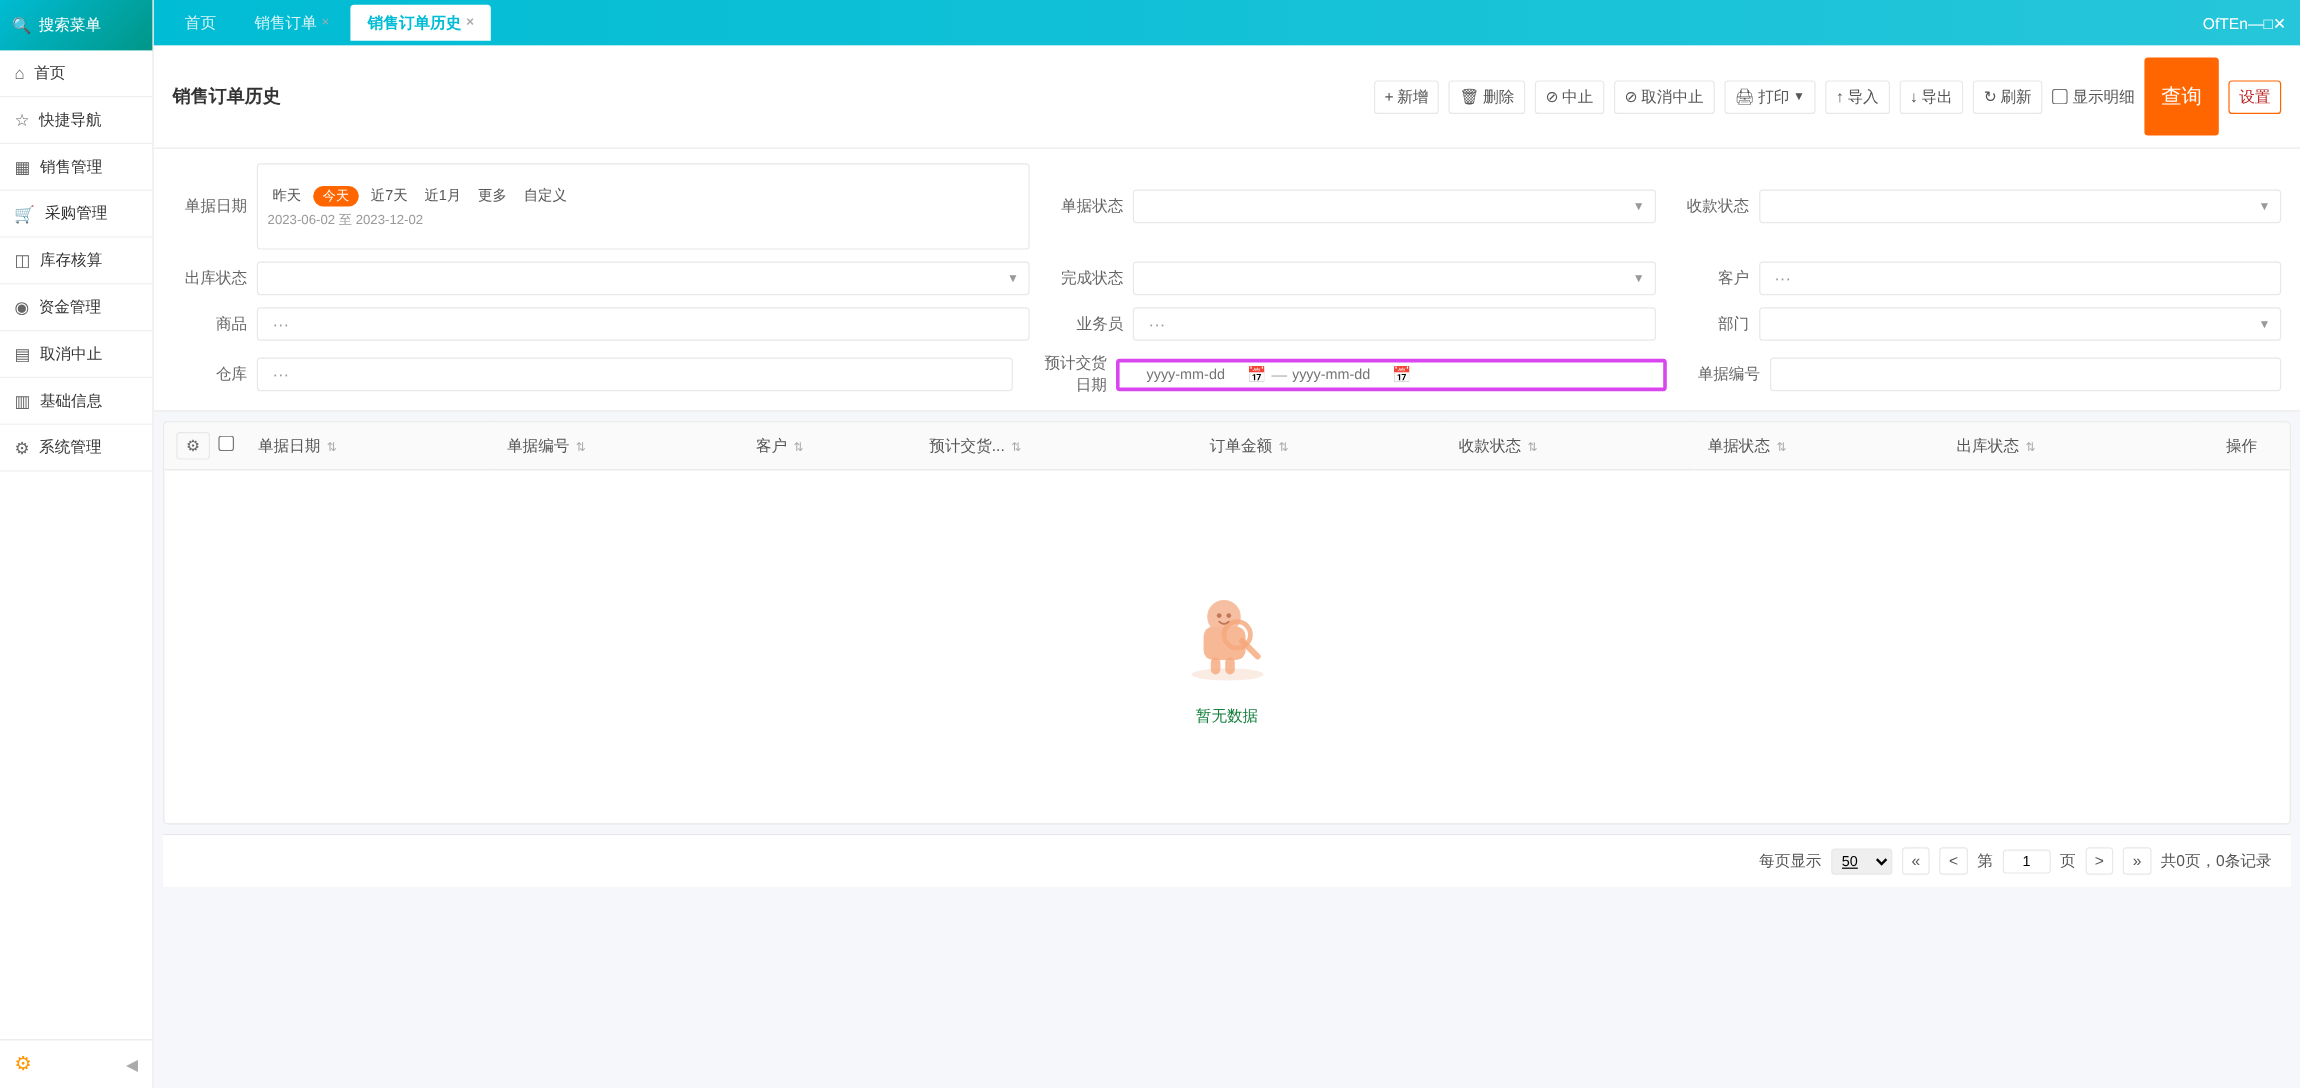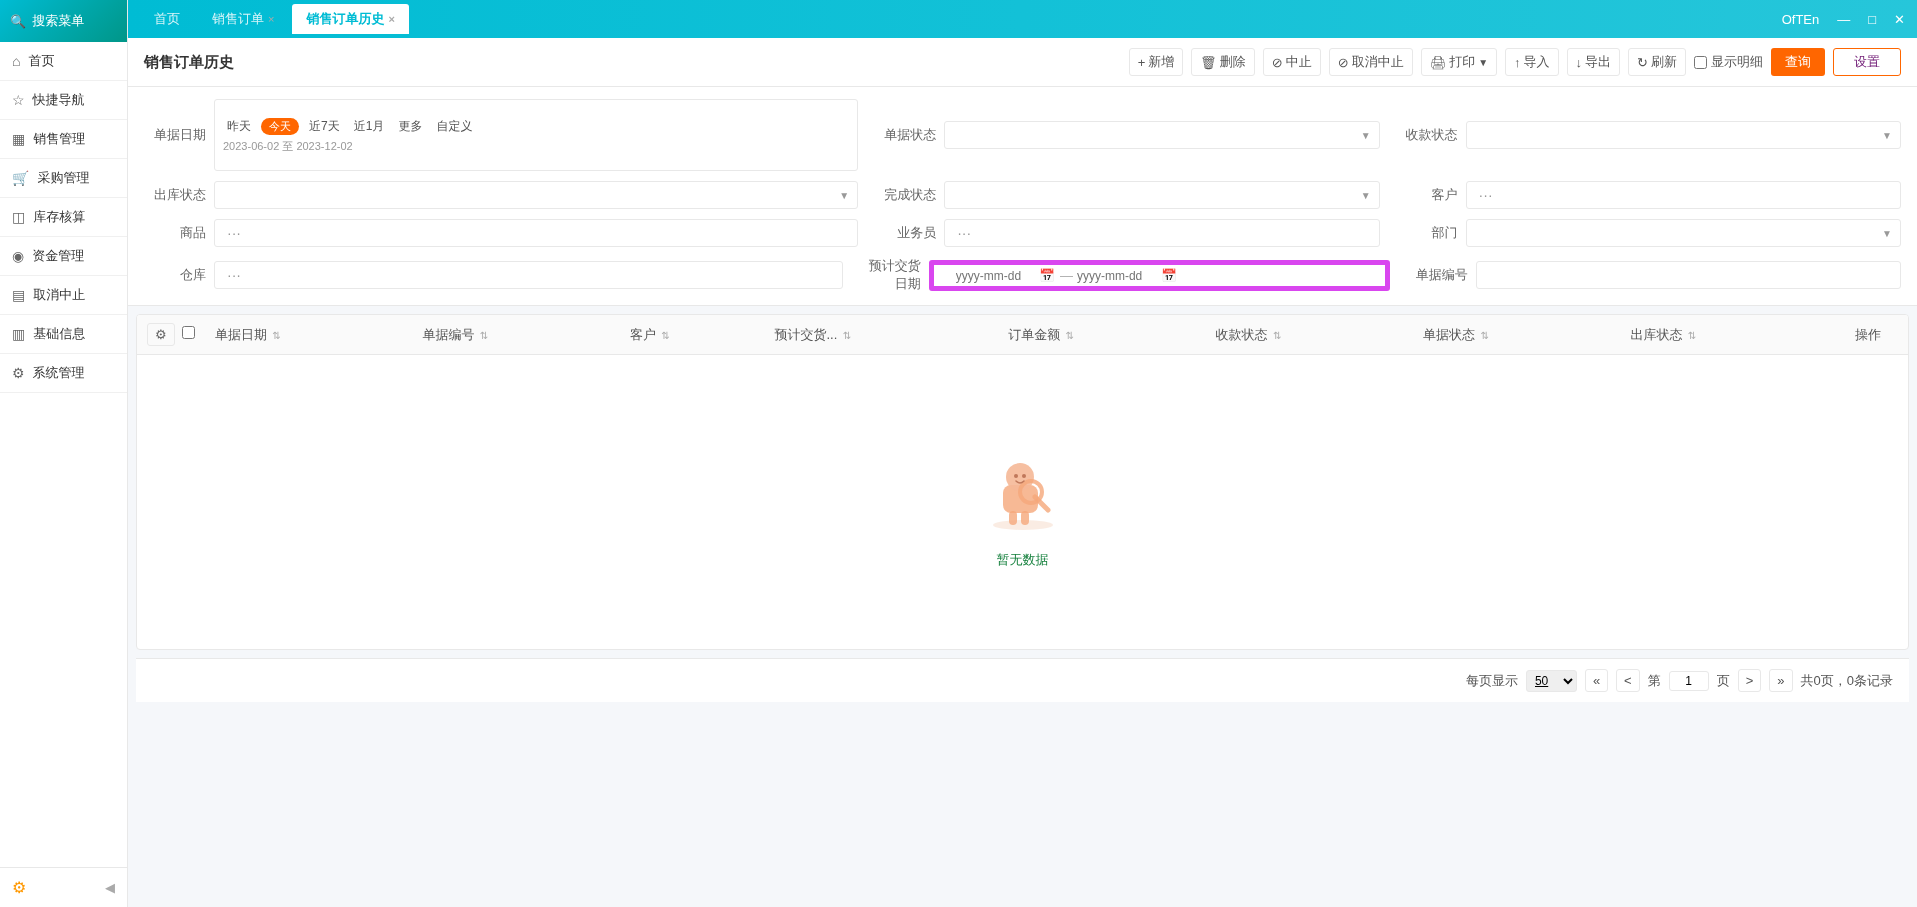--- a/index.html
+++ b/index.html
@@ -79,21 +79,21 @@
     }
     .topbar-tab .close-x {
       font-size: 11px;
       color: #aaa;
       cursor: pointer;
     }
     .topbar-right {
       margin-left: auto;
       display: flex;
       align-items: center;
-      gap: 18px;
+      gap: 0;
       color: white;
       font-size: 12px;
     }
 
     
     .content {
       flex: 1;
       background: #f5f7fa;
       overflow-y: auto;
       padding: 0;
@@ -127,30 +127,30 @@
       background: #fff;
       border-radius: 3px;
       cursor: pointer;
       color: #555;
       font-size: 12px;
     }
     .btn-query {
       background: #ff6600;
       color: white;
       border: none;
-      padding: 5px 14px;
-      border-radius: 3px;
-      cursor: pointer;
-      font-size: 13px;
+      padding: 21px 14px;
+      border-radius: 3px;
+      cursor: pointer;
+      font-size: 17px;
     }
     .btn-settings {
       background: white;
-      color: #701a75;
+      color: #b91c1c;
       border: 1px solid #ff6600;
-      padding: 4px 20px;
+      padding: 4px 8px;
       border-radius: 3px;
       cursor: pointer;
       font-size: 13px;
     }
     .show-detail-checkbox {
       display: flex;
       align-items: center;
       gap: 4px;
       font-size: 12px;
       color: #555;
@@ -497,21 +497,21 @@
         </div>
       </div>
 
       <div class="filter-row">
         <span class="filter-label">仓库</span>
         <div class="filter-control" style="flex:1.5;">
           <button class="dots-btn">···</button>
         </div>
         <div class="filter-spacer"></div>
         <span class="filter-label">预计交货日期</span>
-        <div style="flex:1; display:flex; align-items:flex-end; gap:4px; border:5px solid #d946ef; border-radius:3px; padding:3px 22px; background:#fff;">
+        <div style="flex:1; display:flex; align-items:flex-start; gap:4px; border:3px solid #d946ef; border-radius:3px; padding:3px 22px; background:#fff;">
           <input type="text" style="border: none; outline: none; width: 80px; font-size: 12px; color: rgb(187, 187, 187);" placeholder="yyyy-mm-dd">
           <span style="color:#aaa;">📅</span>
           <span style="color:#aaa;">—</span>
           <input type="text" style="border: none; outline: none; width: 80px; font-size: 12px; color: rgb(187, 187, 187);" placeholder="yyyy-mm-dd">
           <span style="color:#aaa;">📅</span>
         </div>
         <div class="filter-spacer"></div>
         <span class="filter-label">单据编号</span>
         <div class="filter-control" style="flex:1;"></div>
       </div>

